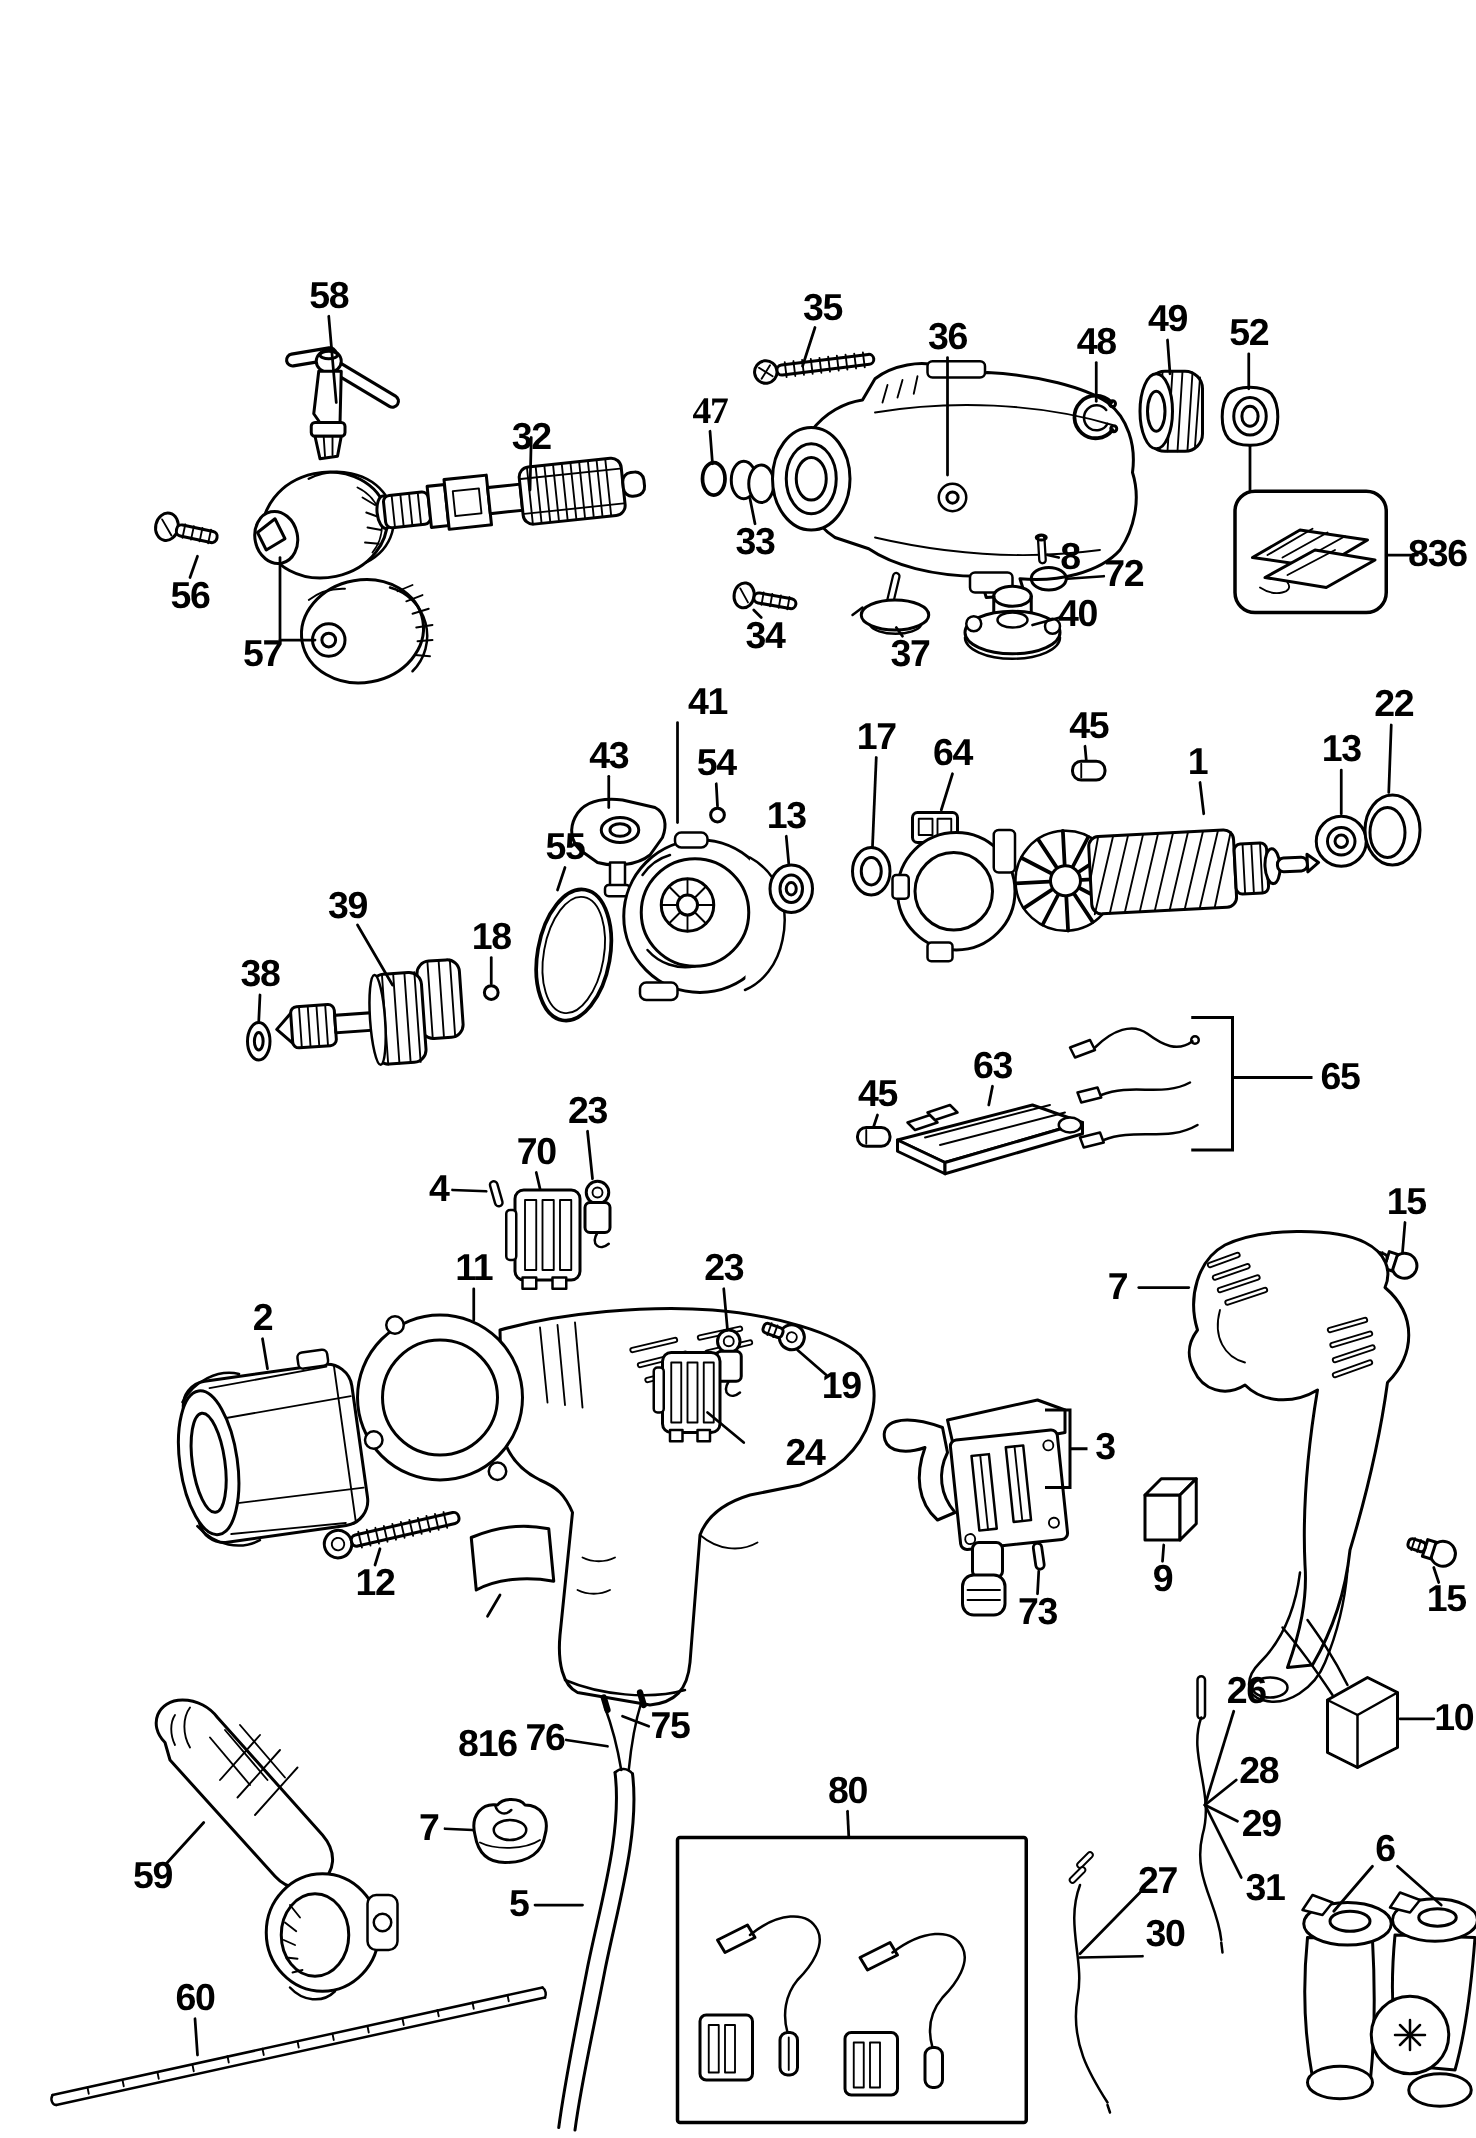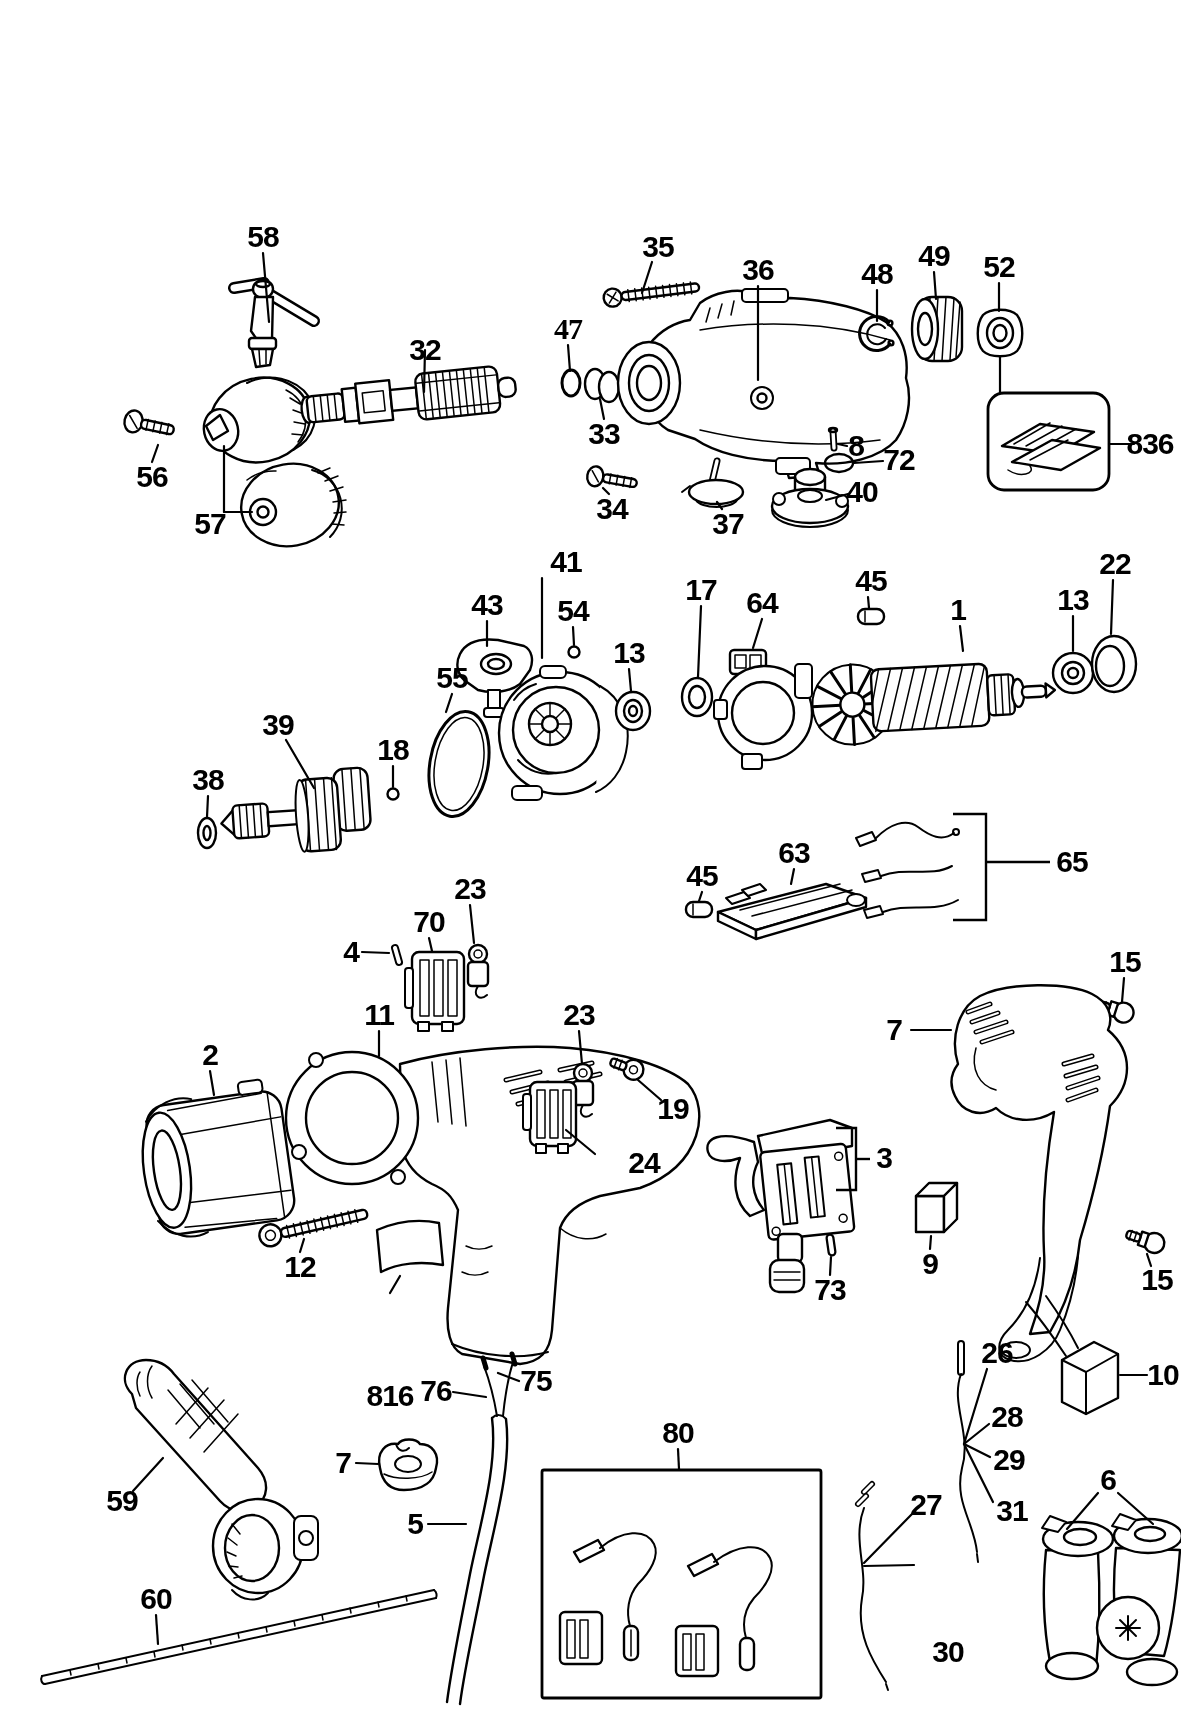--- a/index.html
+++ b/index.html
@@ -812,21 +812,21 @@
       <div class="lbl" style="left: 300px; top: 1267px;">12</div>
       <div class="lbl" style="left: 390px; top: 1368px; margin-top: 28px;">816</div>
       <div class="lbl" style="left: 122px; top: 1501px;">59</div>
       <div class="lbl" style="left: 156px; top: 1599px;">60</div>
       <div class="lbl" style="left: 343px; top: 1463px;">7</div>
       <div class="lbl" style="left: 415px; top: 1524px;">5</div>
       <div class="lbl" style="left: 436px; top: 1391px;">76</div>
       <div class="lbl" style="left: 536px; top: 1381px;">75</div>
       <div class="lbl" style="left: 678px; top: 1433px;">80</div>
       <div class="lbl" style="left: 926px; top: 1505px;">27</div>
-      <div class="lbl" style="left: 932px; top: 1652px; margin-left: 16px;">30</div>
+      <div class="lbl" style="left: 932px; top: 1548px;">30</div>
       <div class="lbl" style="left: 997px; top: 1353px;">26</div>
       <div class="lbl" style="left: 1007px; top: 1417px;">28</div>
       <div class="lbl" style="left: 1009px; top: 1460px;">29</div>
       <div class="lbl" style="left: 1012px; top: 1511px;">31</div>
       <div class="lbl" style="left: 1163px; top: 1375px;">10</div>
       <div class="lbl" style="left: 1108px; top: 1480px;">6</div>
     </div>
 
 </div>
 

